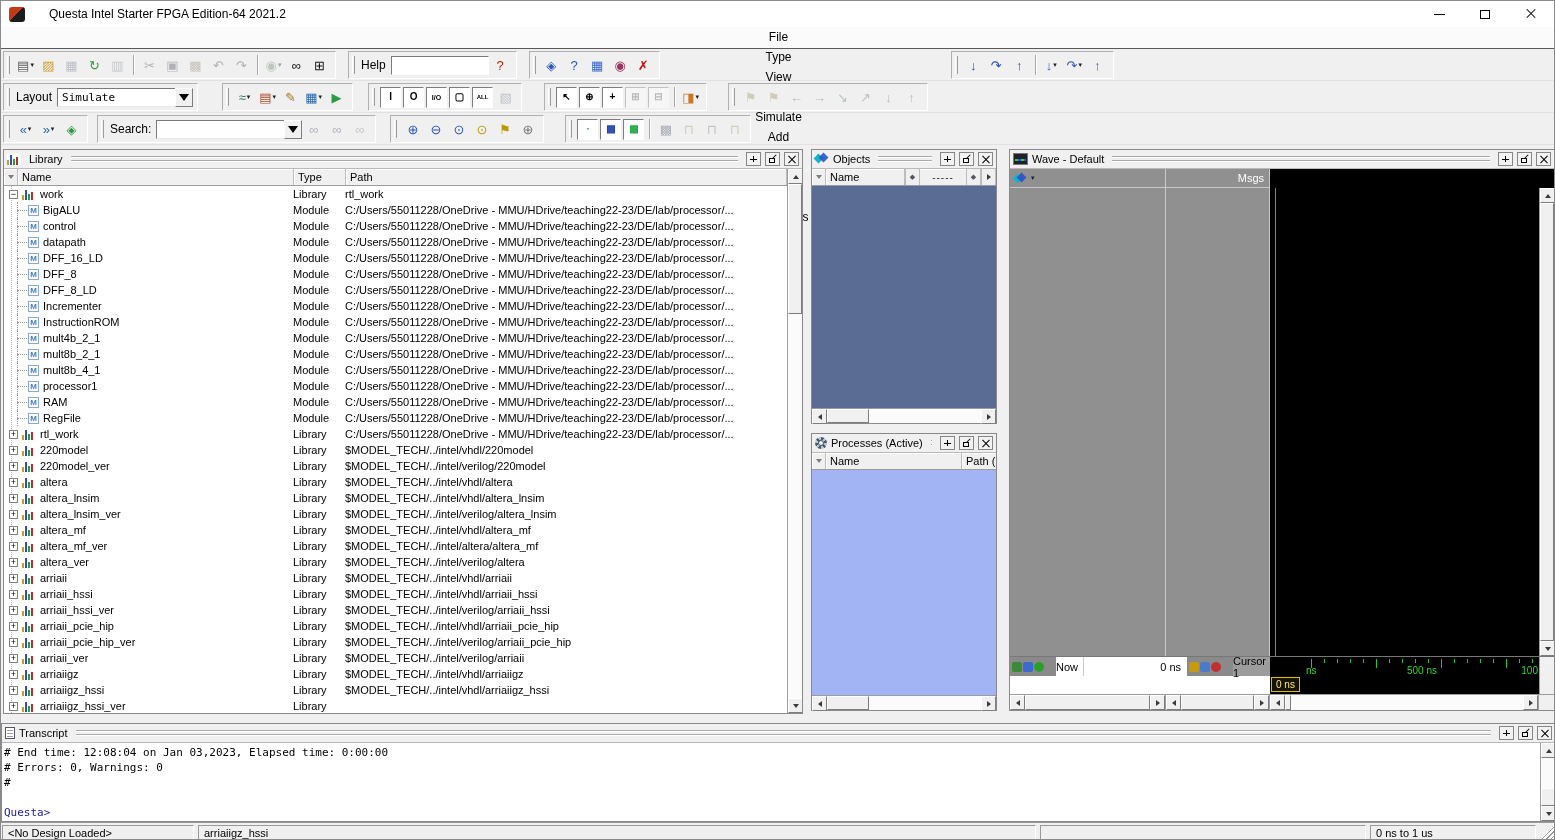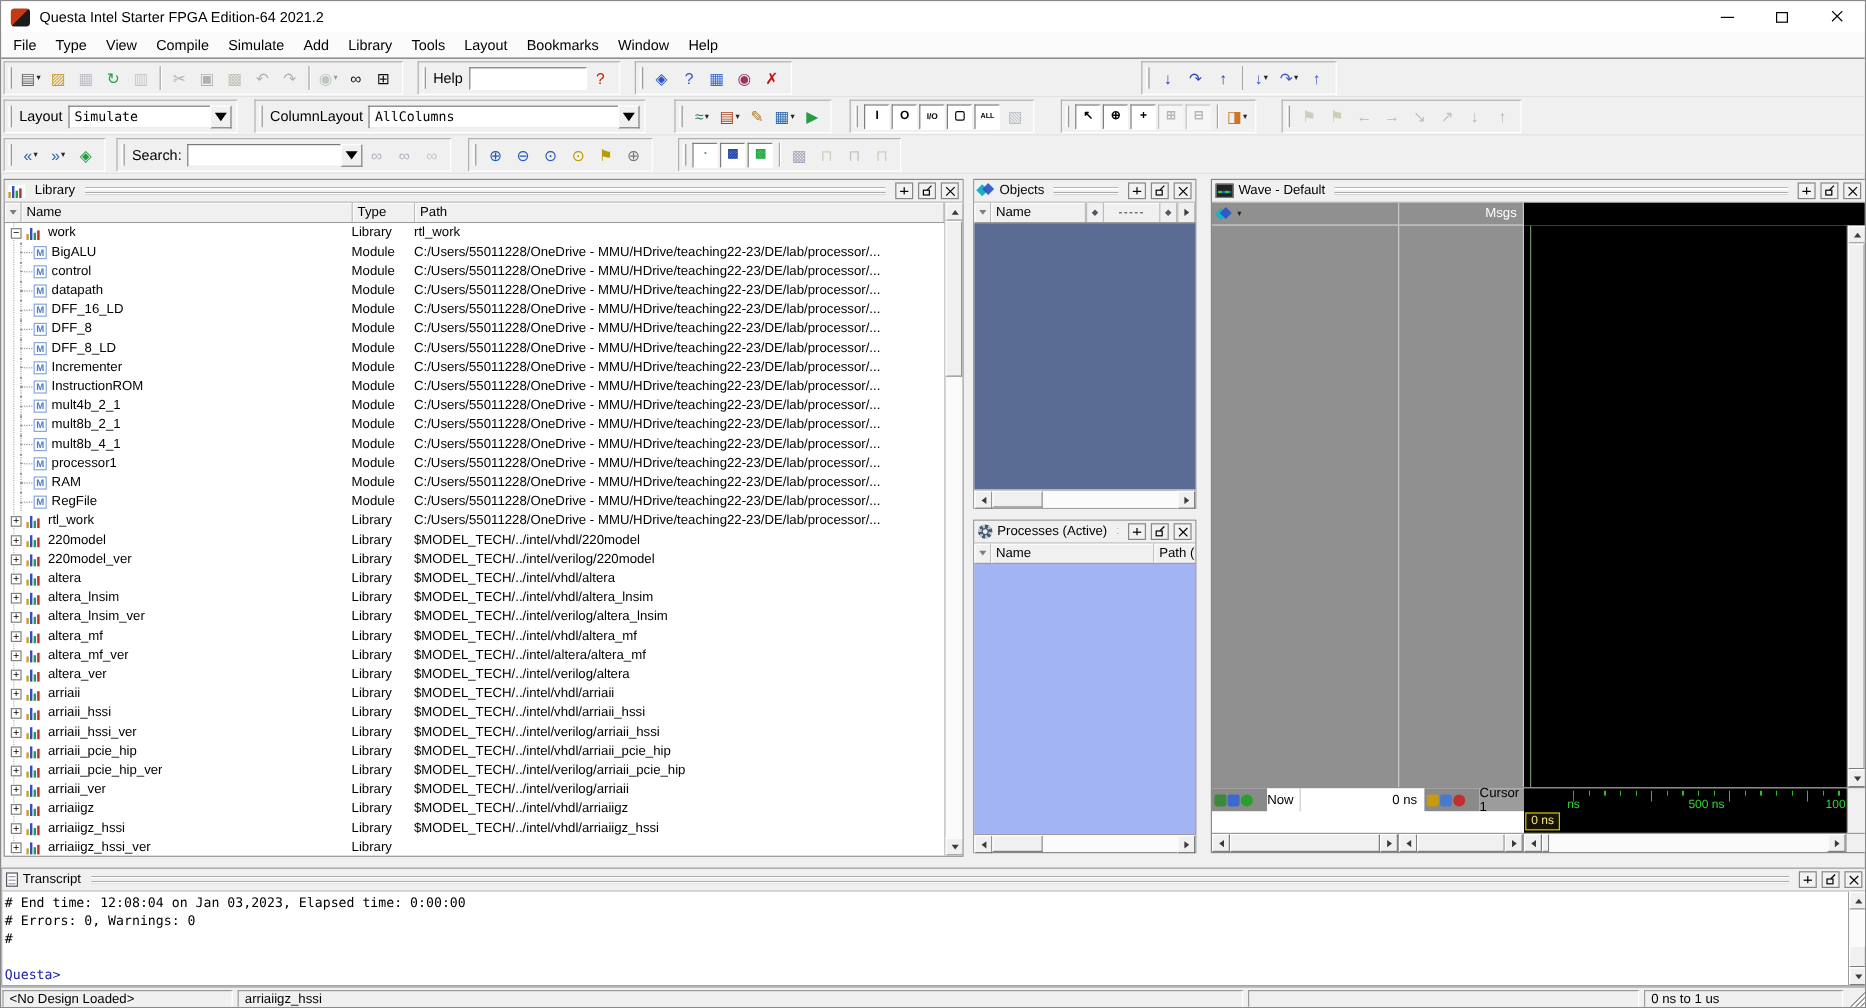--- a/index.html
+++ b/index.html
@@ -1,32 +1,32 @@
 <!DOCTYPE html>
 <html><head>
 <meta charset="utf-8">
 <style>
   html,body{margin:0;padding:0;background:#d8d8d8;}
   .app{position:relative;width:1555px;height:840px;background:#f0f0f0;font-family:"Liberation Sans",sans-serif;font-size:11px;color:#000;overflow:hidden;border:1px solid #8a8a8a;box-sizing:border-box;}
   *,*::before,*::after{box-sizing:border-box;}
 
   
-  .titlebar{height:26px;background:#ffffff;display:flex;align-items:center;padding-left:8px;gap:8px;}
+  .titlebar{height:26px;background:#ffffff;display:flex;align-items:center;padding-left:8px;gap:24px;}
   .logo{width:16px;height:15px;border-radius:3px;background:linear-gradient(135deg,#c23b17 0 48%,#1c1c1c 48% 100%);flex:none;}
   .title-text{font-size:12px;}
   .win-controls{margin-left:auto;display:flex;height:26px;}
   .wbtn{width:46px;height:26px;display:flex;align-items:center;justify-content:center;}
   .wmin{width:11px;height:1px;background:#000;display:block;}
   .wmax{width:10px;height:9px;border:1px solid #000;display:block;}
   .wclose{position:relative;width:12px;height:12px;display:block;}
   .wclose::before,.wclose::after{content:"";position:absolute;left:0;top:5px;width:12px;height:1px;background:#000;}
   .wclose::before{transform:rotate(45deg);}.wclose::after{transform:rotate(-45deg);}
 
   
-  .menubar{height:22px;display:flex;align-items:center;background:#fbfbfb;padding-left:2px;font-size:12px;border-bottom:1px solid #5a5a5a;}
+  .menubar{height:22px;display:flex;align-items:center;background:#fbfbfb;padding-left:2px;font-size:12px;border-bottom:1px solid #5a5a5a;flex-direction:column;}
   .menu-item{padding:3px 8px;}
 
   
   .tbrow{height:32px;display:flex;align-items:center;background:#f0f0f0;padding:2px 2px 1px 2px;border-bottom:1px solid #e2e2e2;}
   .tb-group{display:flex;align-items:center;height:28px;border:1px solid;border-color:#b0b0b0 #ffffff #ffffff #b0b0b0;padding:0 4px 0 1px;margin-right:6px;background:#f0f0f0;}
   .tb-grip{width:3px;height:18px;border-left:1px solid #ffffff;border-right:1px solid #9a9a9a;margin:0 4px 0 2px;flex:none;}
   .tb-btn{min-width:23px;height:23px;display:flex;align-items:center;justify-content:center;flex:none;}
   .tb-btn .glyph{font-size:13px;line-height:1;}
   .tb-btn.boxed{min-width:21px;height:21px;background:#fff;border:1px solid;border-color:#7d7d7d #fff #fff #7d7d7d;margin:0 1px;}
   .tb-btn.boxed .glyph{font-size:10px;font-weight:bold;}
@@ -307,30 +307,20 @@
       <div class="tb-group">
         <span class="tb-grip"></span>
         <span class="tb-lbl">Layout</span>
         <div class="combo">
           <div class="combo-val" style="width: 118px;">Simulate</div>
           <div class="combo-btn">
             <span class="tri dn-big"></span>
           </div>
         </div>
       </div>
-      <div class="tb-group" style="margin-left: 8px;">
-        <span class="tb-grip"></span>
-        <span class="tb-lbl">ColumnLayout</span>
-        <div class="combo">
-          <div class="combo-val" style="width: 208px;">AllColumns</div>
-          <div class="combo-btn">
-            <span class="tri dn-big"></span>
-          </div>
-        </div>
-      </div>
       <div class="tb-group" style="margin-left: 18px;">
         <span class="tb-grip"></span>
         <div class="tb-btn">
           <span class="glyph" style="color: rgb(42, 122, 90);">≈</span>
           <span class="ddc">▾</span>
         </div>
         <div class="tb-btn">
           <span class="glyph" style="color: rgb(170, 68, 34);">▤</span>
           <span class="ddc">▾</span>
         </div>

